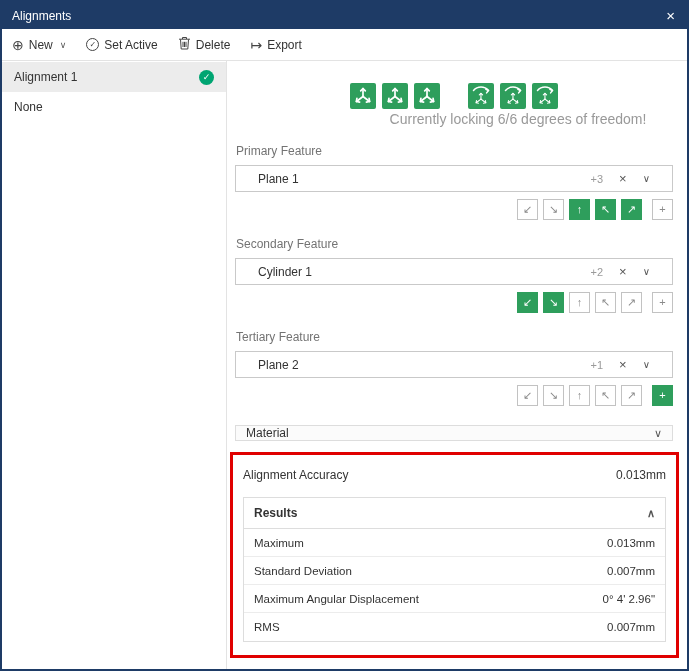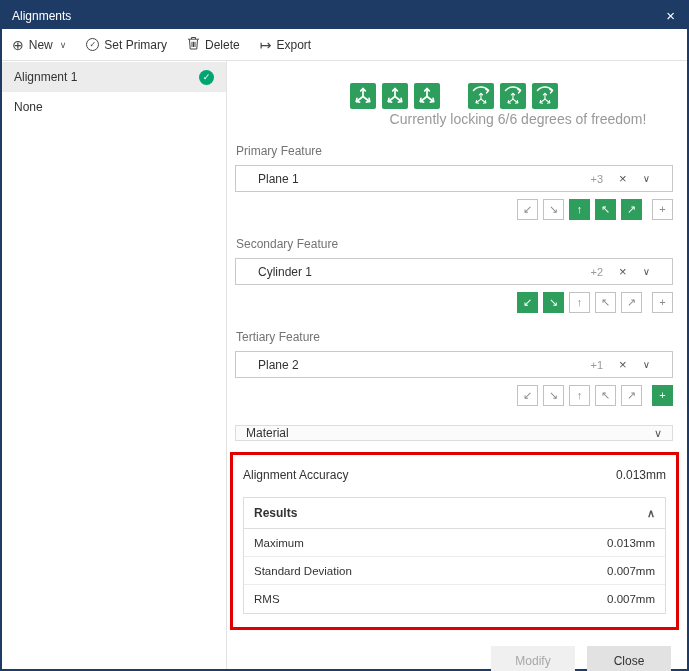--- a/index.html
+++ b/index.html
@@ -143,21 +143,21 @@
   <div class="toolbar">
     <button class="tool-btn">
       <span class="tool-ico">⊕</span>
       <span>New</span>
       <span class="mini-chev">∨</span>
     </button>
     <button class="tool-btn">
       <span class="circle-check">
           <span>✓</span>
         </span>
-      <span>Set Primary</span>
+      <span>Set Active</span>
     </button>
     <button class="tool-btn">
       <span><svg width="13" height="14" viewBox="0 0 13 14">
             <g stroke="#444" fill="none" stroke-width="1">
               <path d="M1 3.2 H12"></path>
               <path d="M4.5 3 V1.5 H8.5 V3"></path>
               <path d="M2.5 3.5 L3.2 13 H9.8 L10.5 3.5"></path>
               <path d="M5 5.8 V11 M6.5 5.8 V11 M8 5.8 V11"></path>
             </g>
           </svg></span>
@@ -328,20 +328,24 @@
           </div>
           <div class="result-row">
             <span>Maximum</span>
             <span class="val">0.013mm</span>
           </div>
           <div class="result-row">
             <span>Standard Deviation</span>
             <span class="val">0.007mm</span>
           </div>
           <div class="result-row">
+            <span>Maximum Angular Displacement</span>
+            <span class="val">0° 4' 2.96"</span>
+          </div>
+          <div class="result-row">
             <span>RMS</span>
             <span class="val">0.007mm</span>
           </div>
         </div>
       </div>
 
       <div class="footer">
         <button class="btn btn-modify" disabled="">Modify</button>
         <button class="btn btn-close">Close</button>
       </div>

